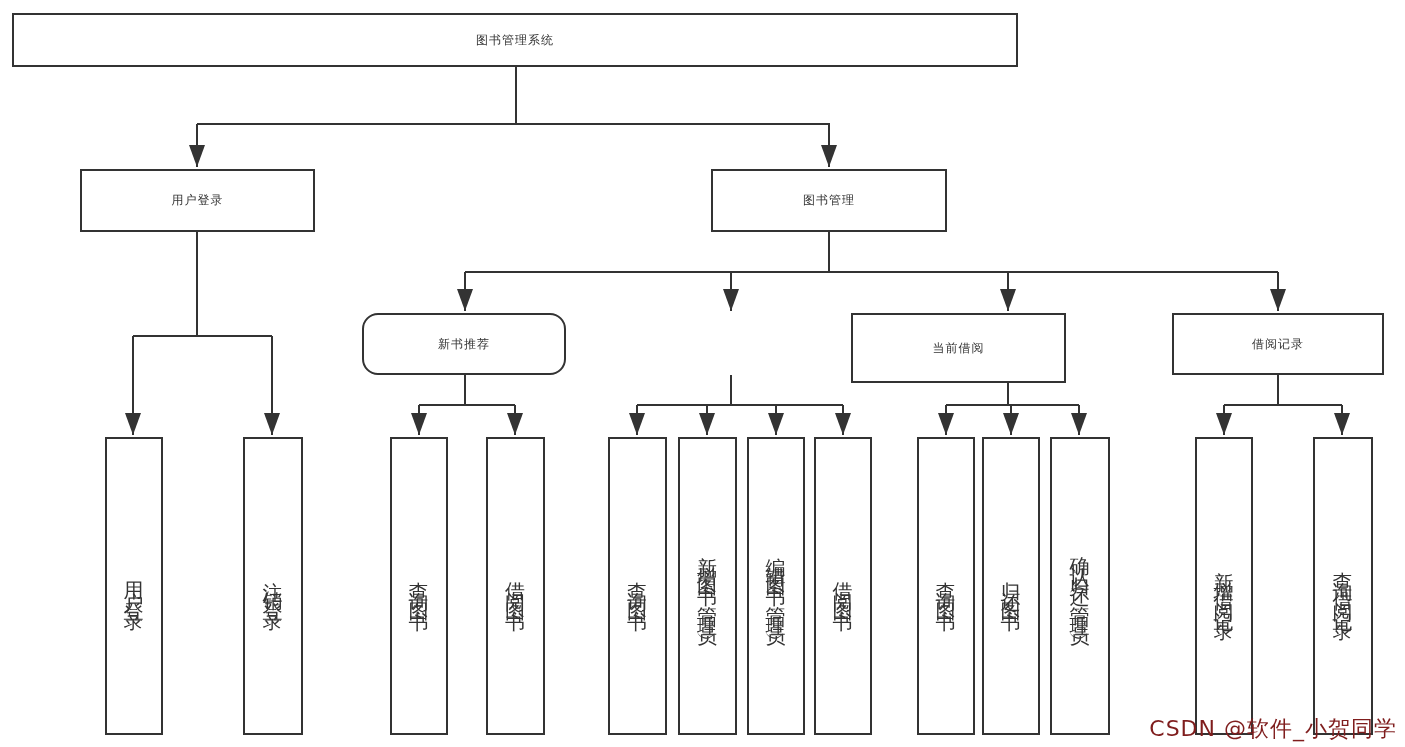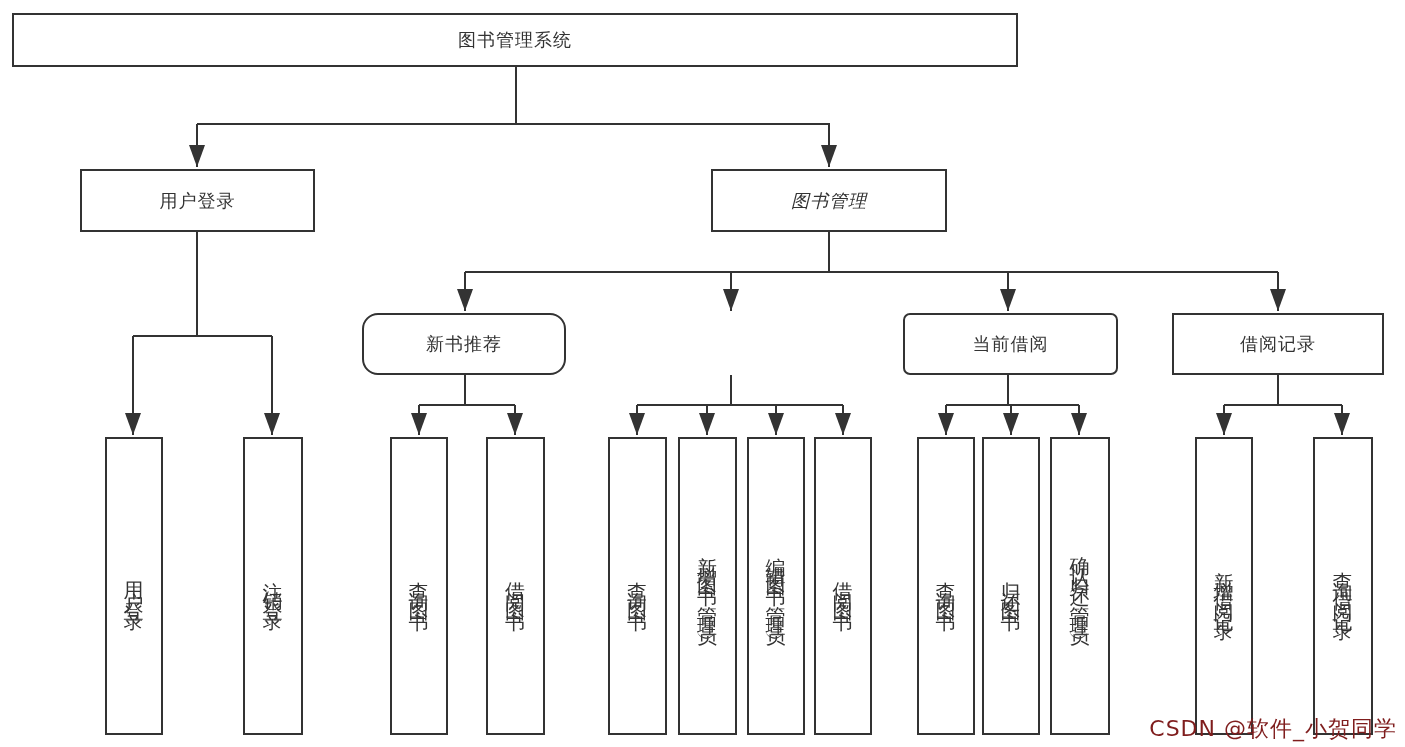--- a/index.html
+++ b/index.html
@@ -14,21 +14,21 @@
   #wires{position:absolute;left:0;top:0;width:1405px;height:747px;}
   .box{
     position:absolute;
     background:#ffffff;
     border:2px solid #333333;
     box-sizing:border-box;
     display:flex;
     align-items:center;
     justify-content:center;
   }
-  .hbox{font-size:18px;letter-spacing:1px;}
+  .hbox{font-size:12px;letter-spacing:1px;}
   .leaf span{
     writing-mode:vertical-rl;
     text-orientation:mixed;
     font-size:20px;
     letter-spacing:10px;
     line-height:1;
     white-space:nowrap;
   }
   .watermark{
     position:absolute;
@@ -91,24 +91,24 @@
       <path d="M1278,375 V405"></path>
       <path d="M1224,405 H1342"></path>
       <path d="M1224,405 V435" marker-end="url(#arw)"></path>
       <path d="M1342,405 V435" marker-end="url(#arw)"></path>
     </g>
   </svg>
 
   <div class="box hbox" style="left:12px;top:13px;width:1006px;height:54px;">图书管理系统</div>
 
   <div class="box hbox" style="left:80px;top:169px;width:235px;height:63px;">用户登录</div>
-  <div class="box hbox" style="left:711px;top:169px;width:236px;height:63px;font-style:italic;">图书管理</div>
+  <div class="box hbox" style="left:711px;top:169px;width:236px;height:63px;">图书管理</div>
 
   <div class="box hbox" style="left:362px;top:313px;width:204px;height:62px;border-radius:16px;">新书推荐</div>
-  <div class="box hbox" style="left:903px;top:313px;width:215px;height:62px;border-radius:7px;">当前借阅</div>
+  <div class="box hbox" style="left:851px;top:313px;width:215px;height:70px;">当前借阅</div>
   <div class="box hbox" style="left:1172px;top:313px;width:212px;height:62px;">借阅记录</div>
 
   <div class="box leaf" style="left:105px;top:437px;width:58px;height:298px;">
     <span>用户登录</span>
     </div>
   <div class="box leaf" style="left:243px;top:437px;width:60px;height:298px;">
     <span>注销登录</span>
     </div>
 
   <div class="box leaf" style="left:390px;top:437px;width:58px;height:298px;">

